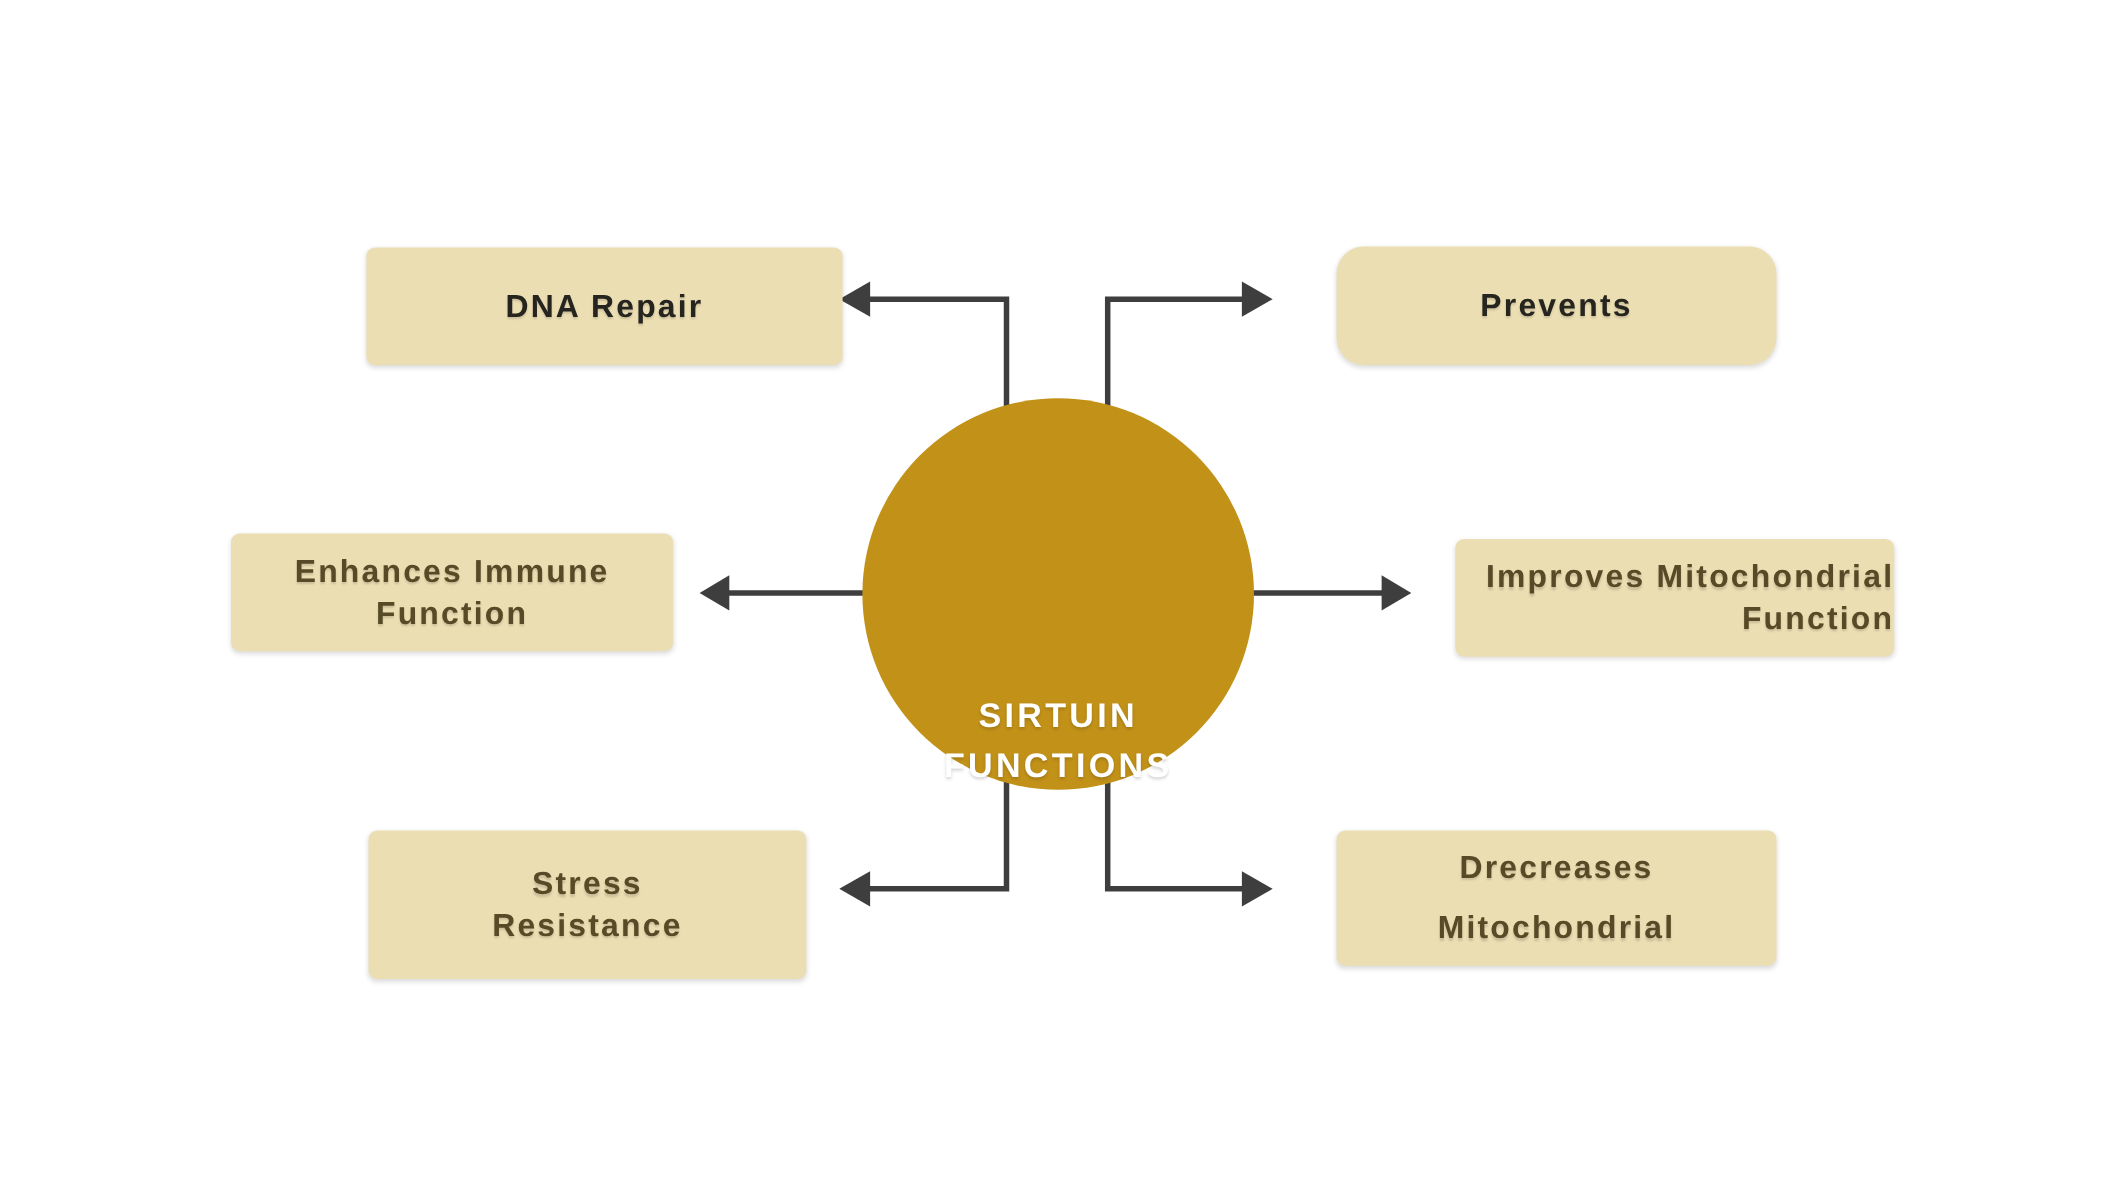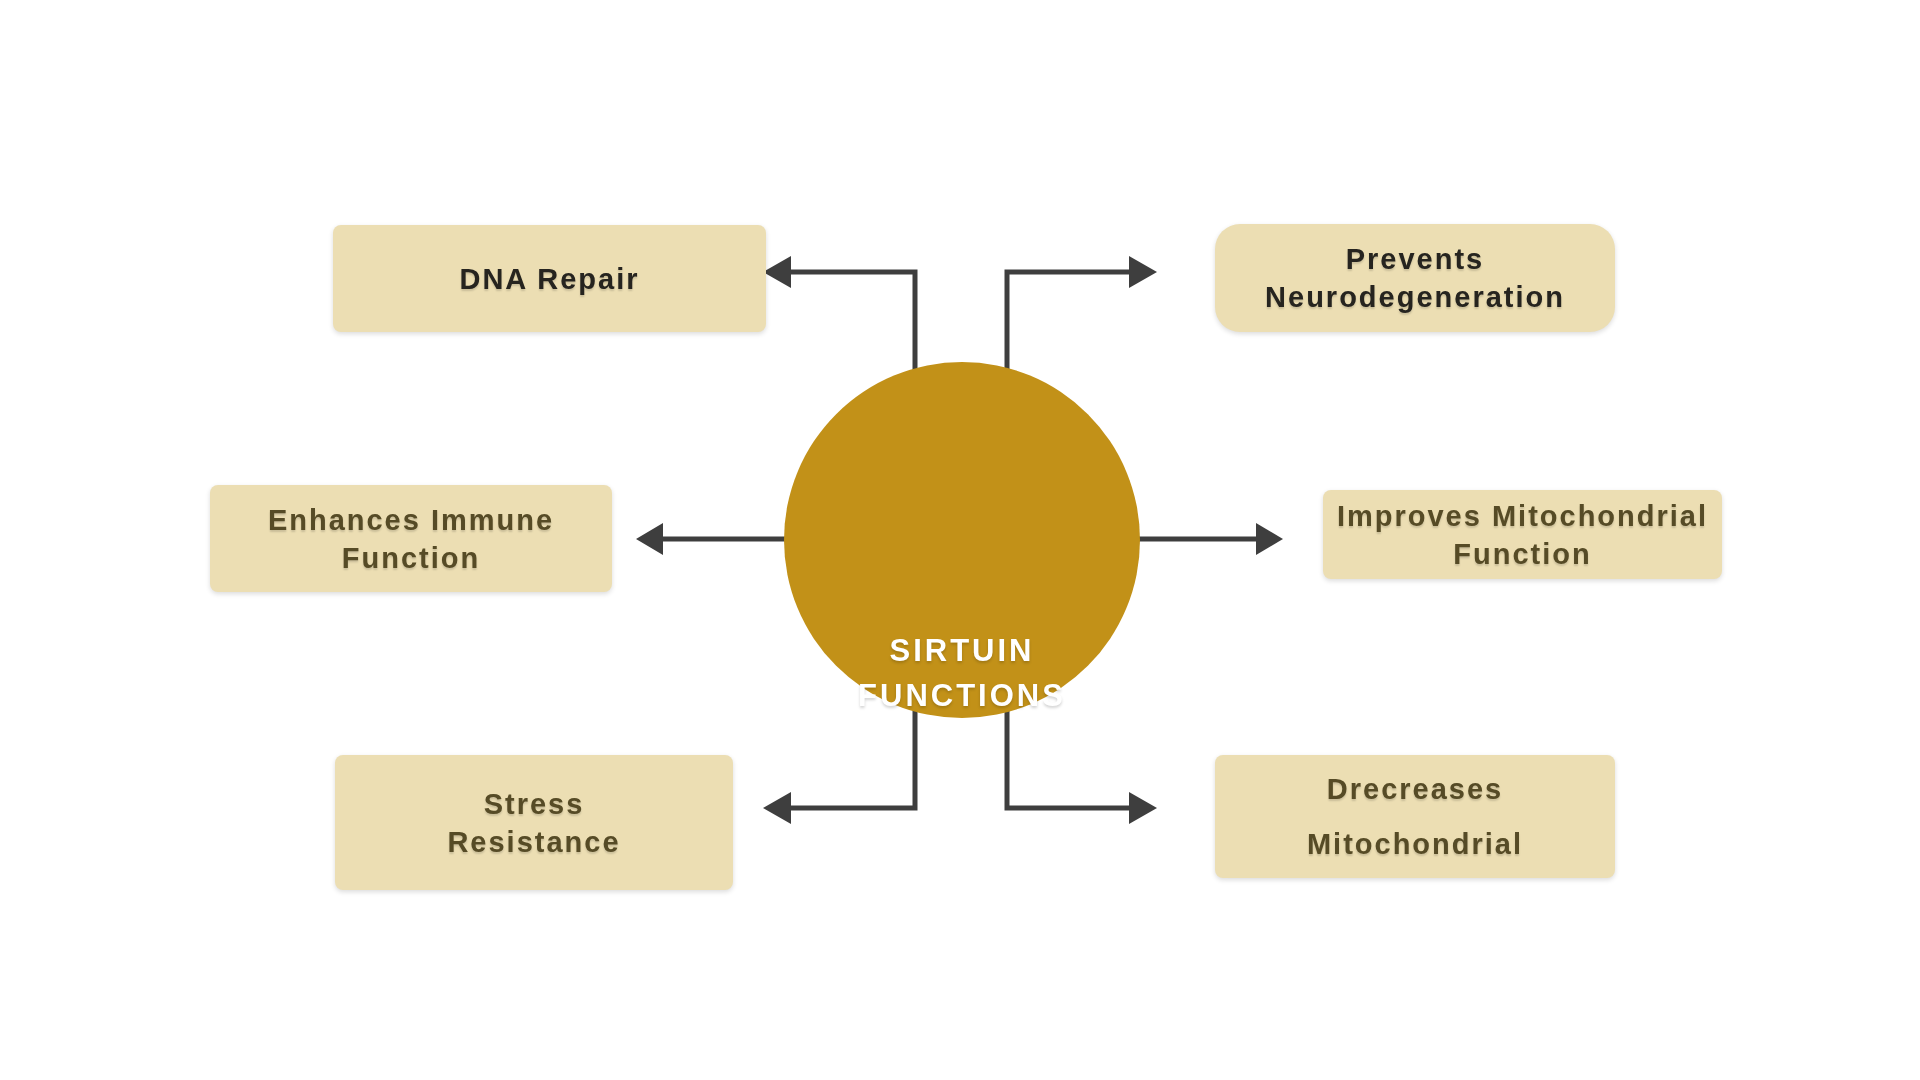--- a/index.html
+++ b/index.html
@@ -53,21 +53,21 @@
     letter-spacing:2px;
     line-height:38px;
     text-shadow:0 2px 2px rgba(0,0,0,0.15);
   }
   .node span{display:block;}
   .text-dark{color:var(--text-dark);}
   .text-olive{color:var(--text-olive);}
   .node-dna{left:333px;top:225px;width:433px;height:107px;}
   .node-neuro{left:1215px;top:224px;width:400px;height:108px;border-radius:25px;}
   .node-immune{left:210px;top:485px;width:402px;height:107px;}
-  .node-mito{left:1323px;top:490px;width:399px;height:89px;}
+  .node-mito{left:1323px;top:490px;width:399px;height:107px;align-items:flex-end;}
   .node-stress{left:335px;top:755px;width:398px;height:135px;}
   .node-inflam{left:1215px;top:755px;width:400px;height:123px;gap:17px;}
 </style>
 </head>
 <body>
 
 <div class="canvas">
 
   <svg class="arrows" viewBox="0 0 1920 1080" xmlns="http://www.w3.org/2000/svg">
 
@@ -109,21 +109,20 @@
     </div>
   </div>
 
   <div class="node node-dna text-dark">
     <span>DNA Repair</span>
     <span></span>
   </div>
 
   <div class="node node-neuro text-dark">
     <span>Prevents</span>
-    <span>Neurodegeneration</span>
   </div>
 
   <div class="node node-immune text-olive">
     <span>Enhances Immune</span>
     <span>Function</span>
   </div>
 
   <div class="node node-mito text-olive">
     <span>Improves Mitochondrial</span>
     <span>Function</span>

